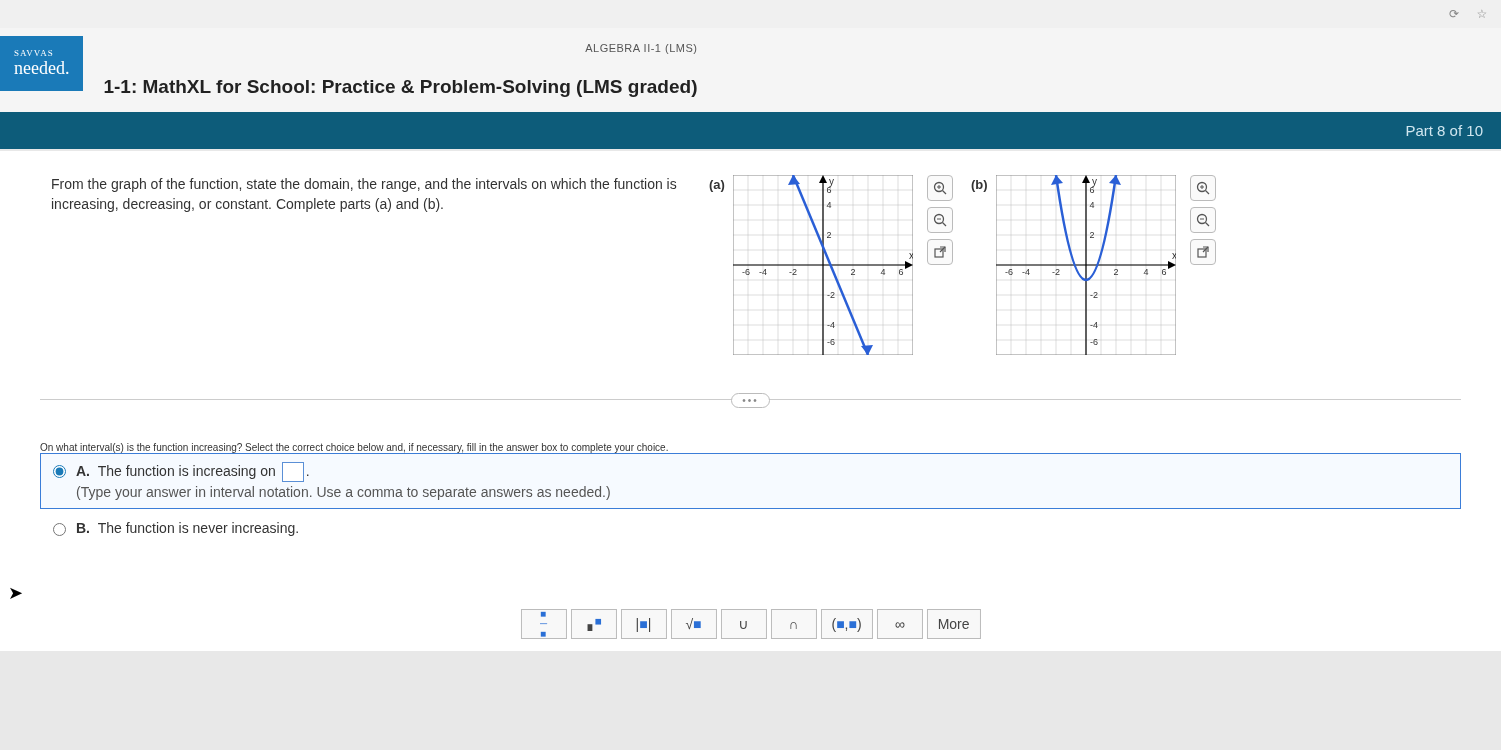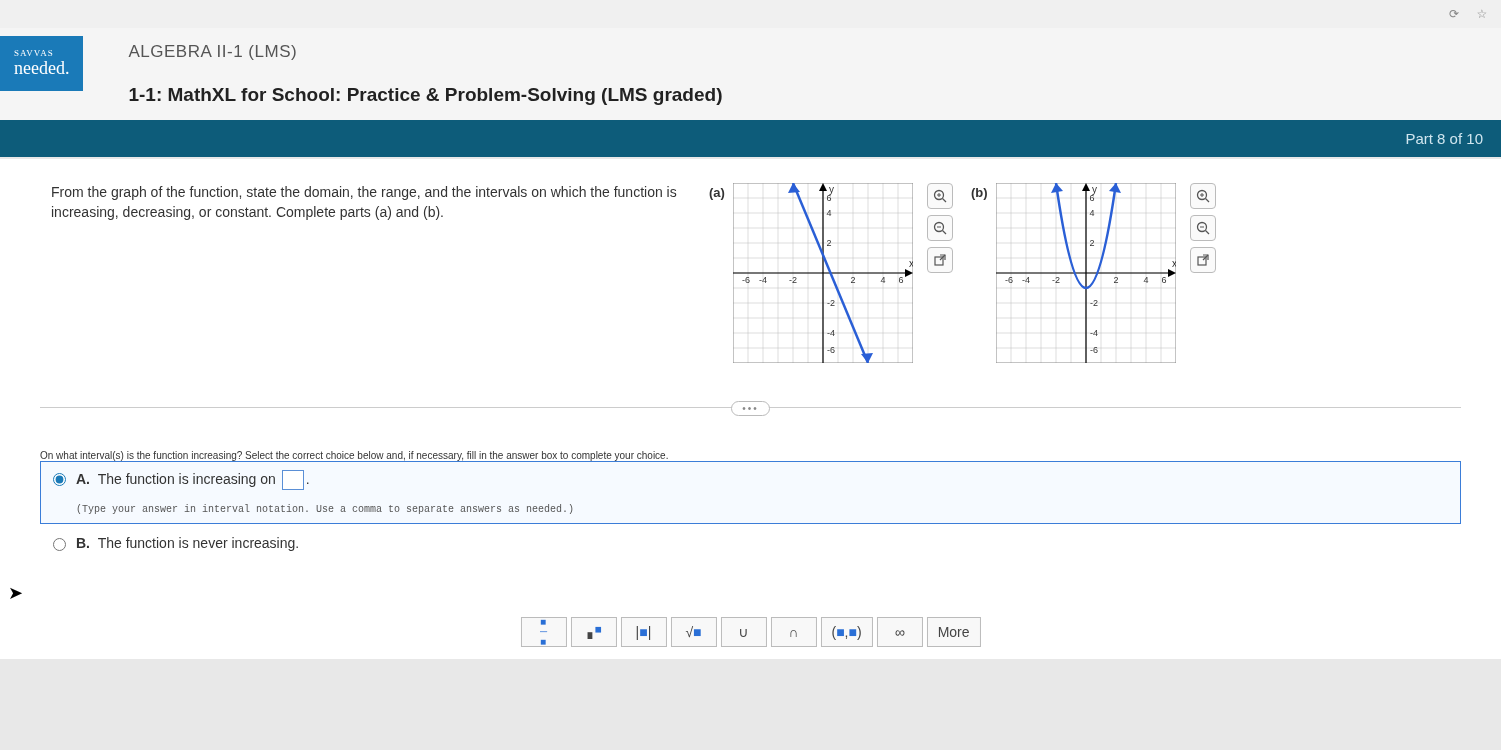--- a/index.html
+++ b/index.html
@@ -2,25 +2,25 @@
 <html><head>
 <meta charset="utf-8">
 <style>
   * { box-sizing: border-box; margin: 0; padding: 0; }
   body { font-family: Arial, sans-serif; background: #e8e8e8; width: 1501px; height: 750px; overflow: hidden; position: relative; }
   
   .browser-bar { height: 28px; background: #f0f0f0; display: flex; align-items: center; justify-content: flex-end; padding: 0 10px; gap: 10px; color: #888; font-size: 12px; }
   .browser-bar .url-frag { flex: 1; overflow: hidden; white-space: nowrap; color: #999; font-size: 11px; }
   .browser-icon { width: 18px; height: 18px; display: flex; align-items: center; justify-content: center; }
   
-  .top-header { display: flex; align-items: flex-start; background: #f5f5f5; padding: 8px 0; gap: 25px; }
+  .top-header { display: flex; align-items: flex-start; background: #f5f5f5; padding: 8px 0; }
   .realize-badge { background: #1a7ab8; color: #fff; padding: 12px 14px; font-size: 18px; margin-right: 20px; font-family: Georgia, serif; }
   .realize-badge .small { font-size: 9px; display: block; letter-spacing: 1px; }
   .course-info { padding: 6px 0; }
-  .course-code { font-size: 17px; color: #555; letter-spacing: 0.5px; }
+  .course-code { font-size: 11px; color: #555; letter-spacing: 0.5px; text-align: right; }
   .course-title { font-size: 19px; font-weight: bold; color: #222; margin-top: 22px; }
   
   .part-bar { background: #0d5c7a; color: #d0e6ef; padding: 10px 18px; font-size: 15px; display: flex; justify-content: flex-end; align-items: center; }
   
   .content { background: #fff; margin: 2px 0 0 0; padding: 24px 40px 16px 40px; min-height: 500px; position: relative; }
   .question-row { display: flex; gap: 18px; align-items: flex-start; }
   .question-text { flex: 1; font-size: 14px; color: #333; line-height: 1.4; max-width: 640px; margin-left: 11px; }
   
   .graph-block { display: flex; align-items: flex-start; gap: 8px; }
   .graph-label { font-size: 13px; font-weight: bold; color: #333; margin-top: 2px; }
@@ -32,21 +32,21 @@
   .divider-line { border: none; border-top: 1px solid #ccc; }
   .dots-pill { display: inline-block; border: 1px solid #bbb; border-radius: 10px; padding: 1px 10px; background: #fff; font-size: 10px; color: #888; letter-spacing: 2px; position: relative; top: -10px; }
   
   .sub-question { font-size: 10px; color: #333; }
   
   .choice { border: 1px solid transparent; padding: 8px 12px; margin-bottom: 2px; display: flex; align-items: flex-start; gap: 10px; font-size: 14px; color: #333; }
   .choice.selected { border: 1px solid #3b7dd8; background: #f6faff; }
   .choice input[type=radio] { margin-top: 3px; accent-color: #1a7ab8; }
   .choice-letter { font-weight: bold; margin-right: 4px; }
   .choice-body { flex: 1; }
-  .choice-hint { color: #555; font-size: 10px; margin-top: 14px; font-family: Liberation Mono, monospace; }
+  .choice-hint { color: #555; font-size: 14px; margin-top: 2px; }
   .answer-box { display: inline-block; width: 22px; height: 20px; border: 1px solid #5a8fd6; background: #fff; vertical-align: middle; margin: 0 2px; }
   
   .toolbar { position: absolute; bottom: 12px; left: 50%; transform: translateX(-50%); display: flex; gap: 4px; }
   .tb-btn { min-width: 46px; height: 30px; border: 1px solid #bbb; background: #f8f8f8; display: flex; align-items: center; justify-content: center; font-size: 14px; color: #444; cursor: pointer; padding: 0 10px; }
   .tb-btn .blue { color: #2a6fd6; }
   
   .cursor { position: absolute; left: 8px; top: 582px; font-size: 18px; color: #000; }
   
   svg { display: block; }
 </style>

